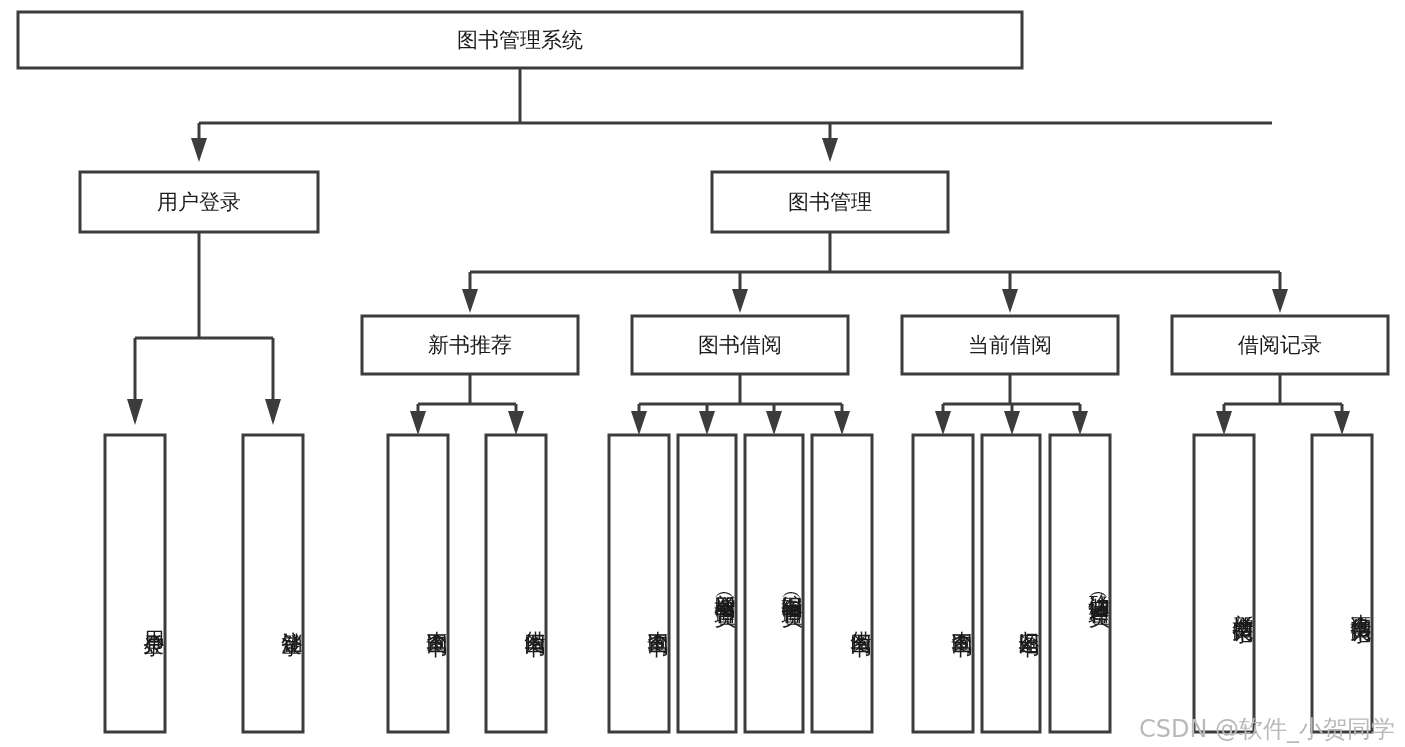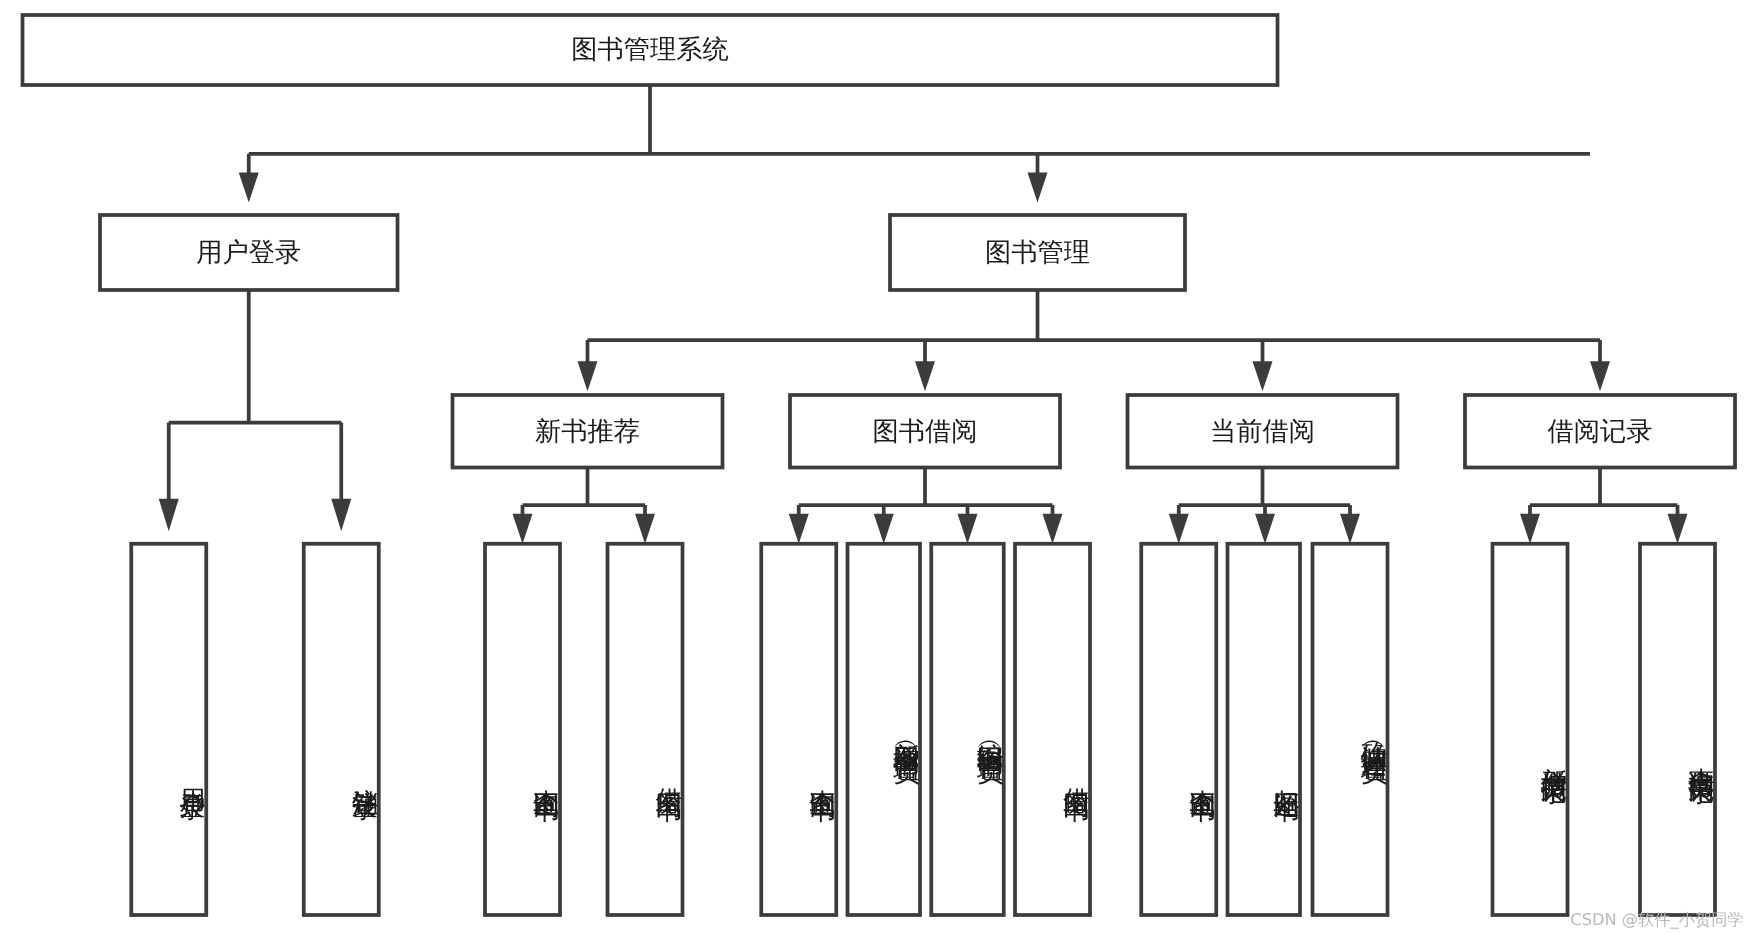--- a/index.html
+++ b/index.html
@@ -63,21 +63,21 @@
     align-items: flex-start;
     justify-content: center;
     white-space: nowrap;
     pointer-events: none;
   }
   .watermark {
     position: absolute;
     right: 10px;
     bottom: 2px;
     font-family: "DejaVu Sans", "Liberation Sans", sans-serif;
-    font-size: 13px;
+    font-size: 24px;
     color: #b9b9b9;
     white-space: nowrap;
   }
 </style>
 </head>
 <body>
 
 <div id="diagram-root">
 
   <svg id="flow" viewBox="0 0 1405 747">

